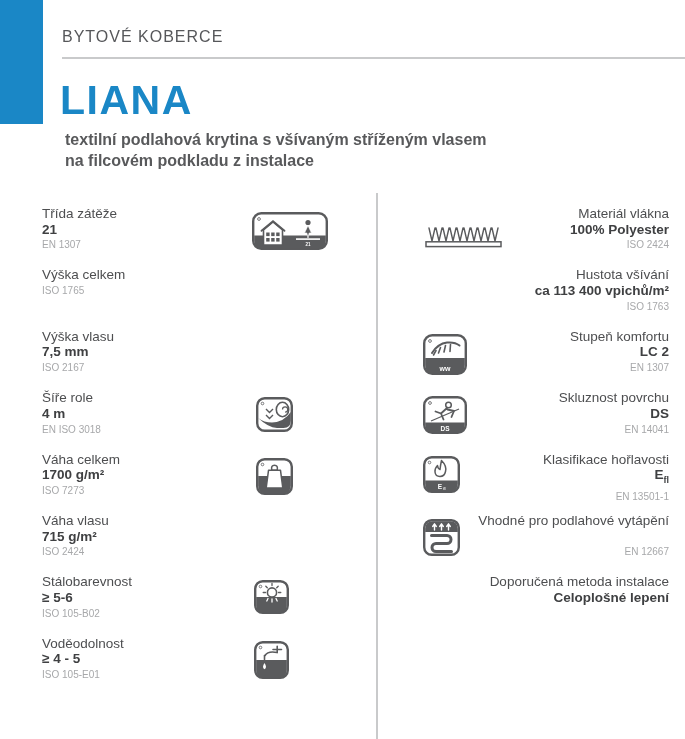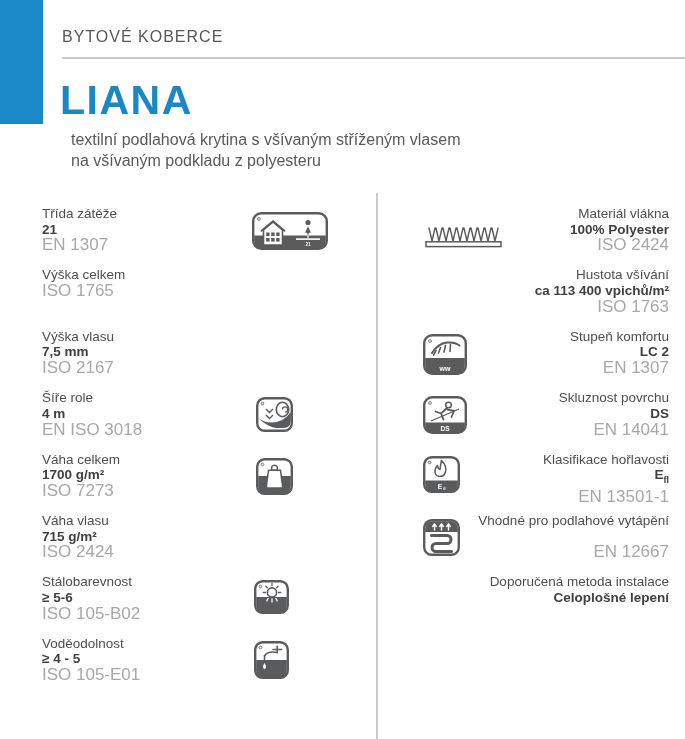--- a/index.html
+++ b/index.html
@@ -10,48 +10,48 @@
   .blue-block{position:absolute;left:0;top:0;width:43px;height:124px;background:#1a87c6;}
   .category{
     position:absolute;left:62px;top:28px;font-size:16px;color:#56575a;
     letter-spacing:1px;font-weight:normal;
   }
   .header-rule{position:absolute;left:62px;right:0;top:57px;height:2px;background:#c9cacb;}
   .product{
     position:absolute;left:60px;top:80px;margin:0;font-size:41px;font-weight:bold;
     color:#1a87c6;letter-spacing:1.5px;line-height:1;
   }
-  .desc{position:absolute;left:71px;top:129px;font-size:16px;color:#58595b;line-height:21px;}
+  .desc{position:absolute;left:65px;top:129px;font-size:16px;color:#58595b;line-height:21px;font-weight:bold;}
   .vdivider{position:absolute;left:376px;top:193px;width:2px;height:546px;background:#c9cacb;}
 
   .col{position:absolute;top:206px;}
   .col.left{left:42px;width:200px;text-align:left;}
   .col.right{right:16px;width:290px;text-align:right;}
   .spec{height:47px;margin-bottom:14.4px;}
   .spec-label{font-size:13.5px;line-height:15.7px;color:#4d4e50;min-height:15.7px;}
   .spec-value{font-size:13.5px;line-height:15.7px;font-weight:bold;color:#3f4042;min-height:15.7px;}
-  .spec-standard{font-size:17px;line-height:15.7px;color:#a7a8aa;min-height:15.7px;}
+  .spec-standard{font-size:10px;line-height:15.7px;color:#a7a8aa;min-height:15.7px;}
   .spec-value sub{font-size:9px;}
 
   .icon{position:absolute;}
   .icon svg{display:block;}
   .ic-text{font-family:"Liberation Sans",sans-serif;font-weight:bold;fill:#ffffff;}
 </style>
 </head>
 <body>
 
 <div class="page">
 
   <div class="blue-block"></div>
   <div class="category">BYTOVÉ KOBERCE</div>
   <div class="header-rule"></div>
   <h1 class="product">LIANA</h1>
   <div class="desc">
     <div>textilní podlahová krytina s všívaným stříženým vlasem</div>
-    <div>na všívaným podkladu z polyesteru</div>
+    <div>na filcovém podkladu z instalace</div>
   </div>
   <div class="vdivider"></div>
 
   <div class="col left">
     <div class="spec">
       <div class="spec-label">Třída zátěže</div>
       <div class="spec-value">21</div>
       <div class="spec-standard">EN 1307</div>
     </div>
     <div class="spec">

